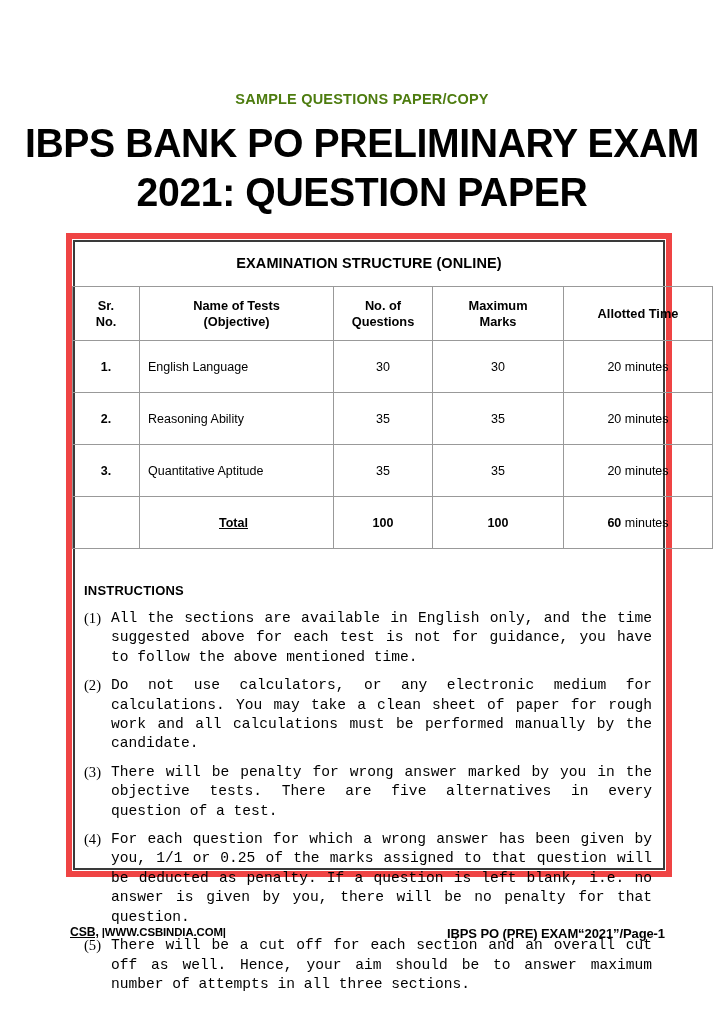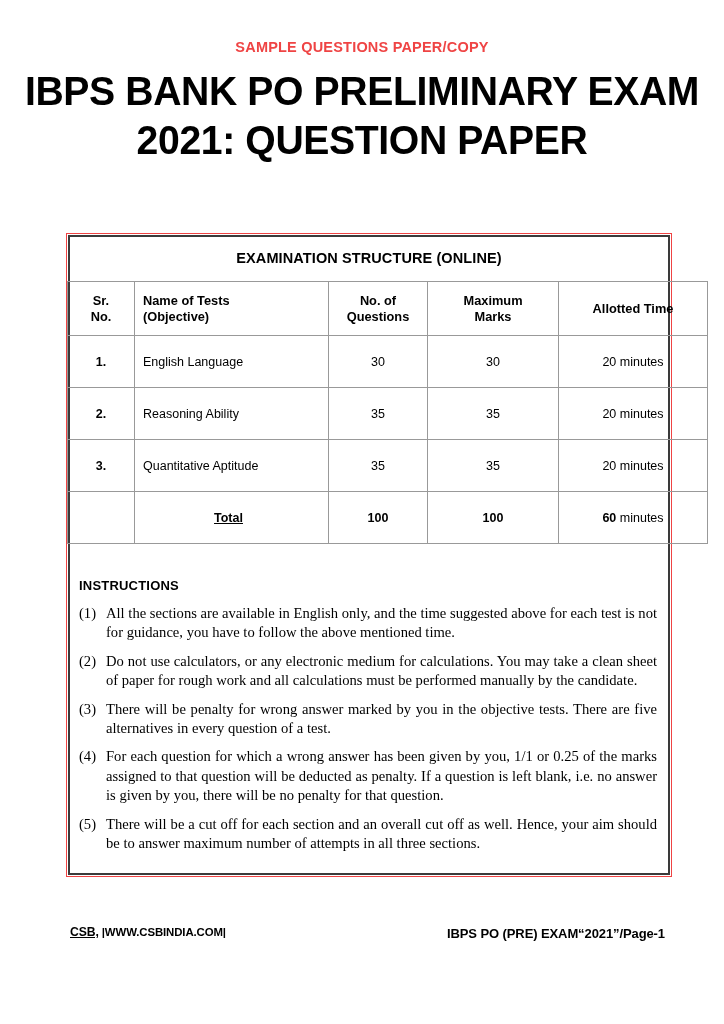--- a/index.html
+++ b/index.html
@@ -18,26 +18,26 @@
 
   
   .header {
     position: absolute;
     left: 0;
     top: 0;
     width: 724px;
     text-align: center;
   }
   .sample-line {
-    margin-top: 40px;
+    margin-top: 92px;
     font-family: "Liberation Sans", sans-serif;
     font-weight: bold;
     font-size: 14.5px;
     letter-spacing: 0.2px;
-    color: #ef4444;
+    color: #4d7c0f;
     line-height: 1;
   }
   .title-main {
     margin-top: 16px;
     font-family: "Liberation Sans Narrow", "Liberation Sans", sans-serif;
     font-weight: bold;
     font-size: 41px;
     line-height: 1.02;
     letter-spacing: -0.4px;
     transform: scaleX(0.955);
@@ -54,21 +54,21 @@
     white-space: nowrap;
   }
 
   
   .content-box {
     position: absolute;
     left: 66px;
     top: 233px;
     width: 606px;
     height: 644px;
-    border: 1px solid #ef4444;
+    border: 6px solid #ef4444;
     box-shadow: inset 0 0 0 1px #ffffff, inset 0 0 0 3px #3a3a3a;
     box-sizing: border-box;
     background: #ffffff;
   }
   .content-inner {
     position: absolute;
     left: 0;
     top: 0;
     right: 0;
     bottom: 0;
@@ -146,20 +146,21 @@
     text-align: justify;
   }
   .instr-num {
     width: 27px;
     flex: 0 0 27px;
   }
   .instr-text {
     flex: 1 1 auto;
     text-align: justify;
     text-justify: inter-word;
+    font-family: Liberation Mono, monospace;
   }
 
   
   .footer {
     position: absolute;
     left: 0;
     top: 925px;
     width: 572px;
     height: 24px;
   }
@@ -204,21 +205,21 @@
 
     <div class="struct-heading">EXAMINATION STRUCTURE (ONLINE)</div>
 
     <table class="struct-table">
       <thead>
         <tr>
           <th class="col-sr">
             <span>Sr.</span><br>
             <span>No.</span>
           </th>
-          <th class="col-name" style="text-align:left;">
+          <th class="col-name" style="text-align:center;">
             <span>Name of Tests</span><br>
             <span>(Objective)</span>
           </th>
           <th class="col-qs">
             <span>No. of</span><br>
             <span>Questions</span>
           </th>
           <th class="col-marks">
             <span>Maximum</span><br>
             <span>Marks</span>

